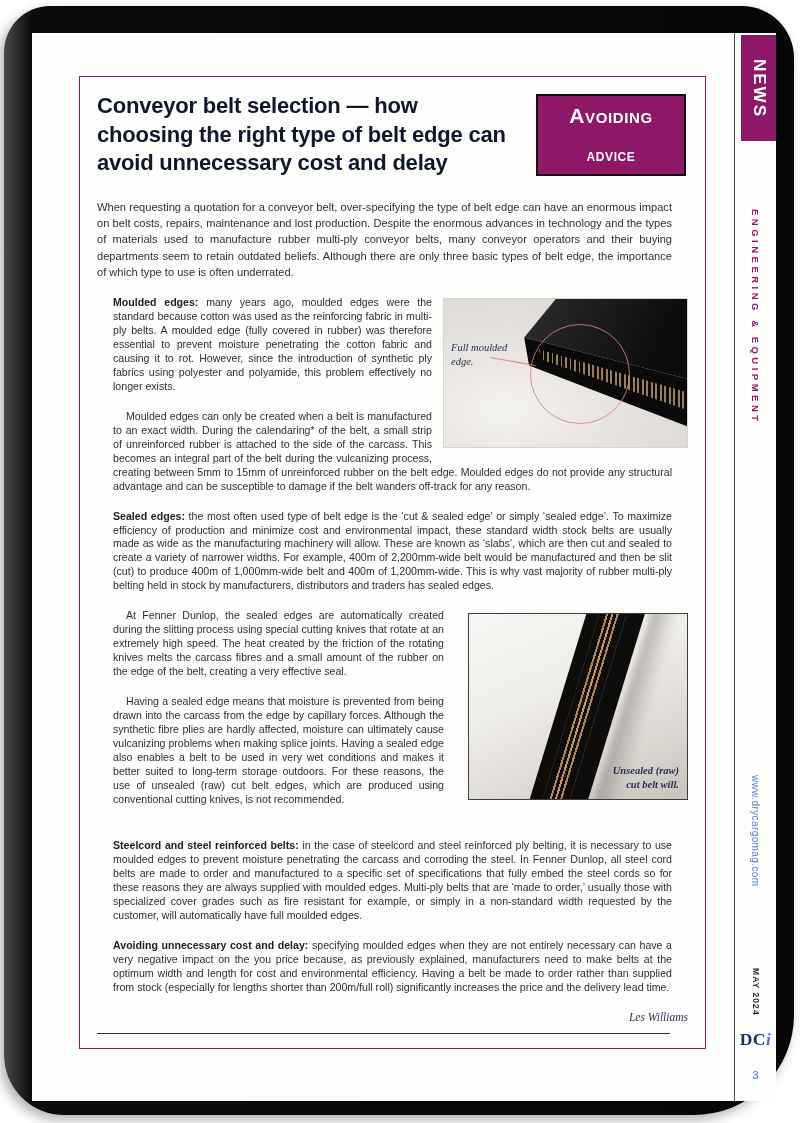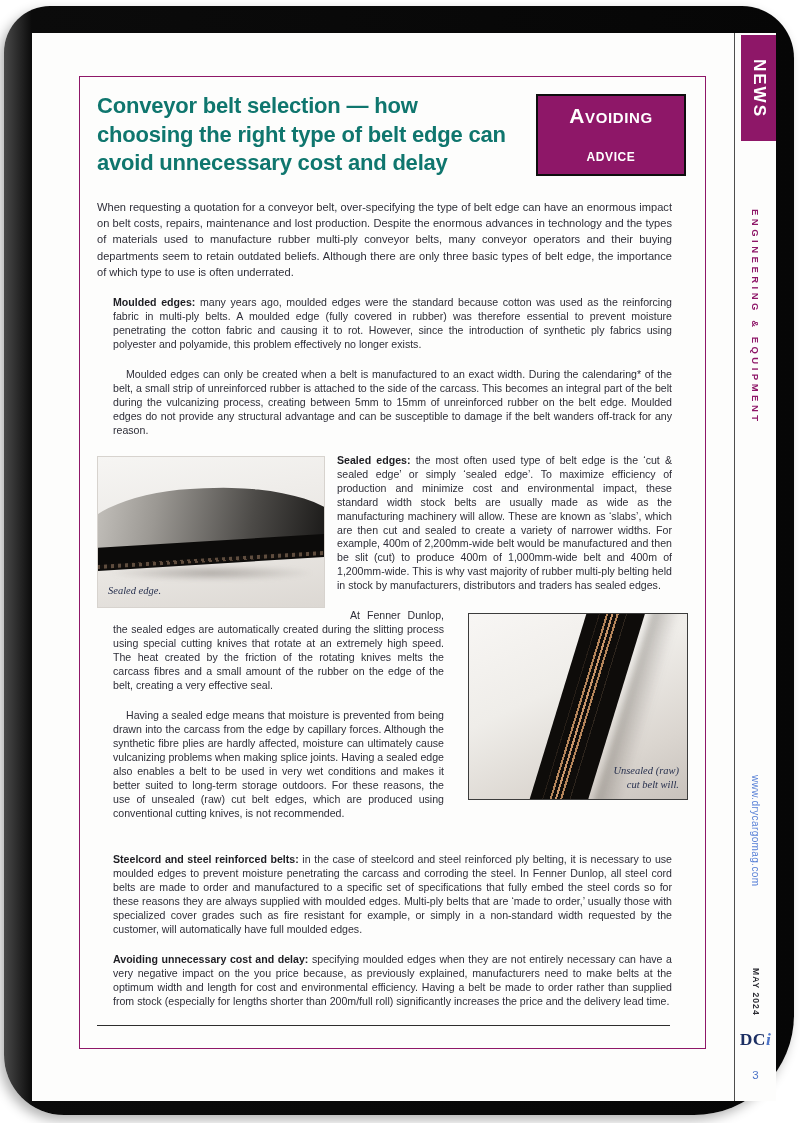--- a/index.html
+++ b/index.html
@@ -20,21 +20,21 @@
   }
   
   .article-box {
     position:absolute; left:47px; top:43px; width:627px; height:973px;
     box-sizing:border-box; border:1.6px solid #8e1768;
     padding:15px 17px 8px 17px; overflow:hidden;
   }
   .header { position:relative; min-height:95px; }
   .title {
     width:422px; font-size:22px; font-weight:bold; line-height:1.3;
-    color:#0f766e; letter-spacing:-0.2px;
+    color:#0f172a; letter-spacing:-0.2px;
   }
   .badge {
     position:absolute; right:2px; top:2px; width:146px; height:78px;
     background:#8e1768; border:2.5px solid #0e0e0e; color:#fff;
     display:flex; flex-direction:column; align-items:center; justify-content:center;
     font-variant:small-caps;
   }
   .badge .l1 { font-size:21px; font-weight:bold; letter-spacing:.6px; }
   .badge .l2 { font-size:17px; font-weight:bold; margin-top:18px; letter-spacing:.6px; }
   
@@ -79,21 +79,21 @@
   .f2-edge { position:absolute; left:-10%; width:120%; top:56%; height:15%;
              background:#0c0b0a; transform:rotate(-3.5deg); }
   .f2-stitch { position:absolute; left:0; right:0; bottom:2px; height:4px; opacity:.85;
                background:repeating-linear-gradient(90deg,#6d5847 0 3px,#15110e 3px 7px); }
   .f2-shadow { position:absolute; left:4%; width:92%; top:72%; height:11%;
                background:radial-gradient(ellipse at 50% 50%, rgba(110,104,99,.45), rgba(0,0,0,0) 70%);
                filter:blur(2px); }
   .fig2 .cap { left:10px; bottom:9px; }
   .fig3 { float:right; width:220px; height:187px; margin:4px 0 4px 24px;
           border:1.5px solid #3c3c3c;
-          background:linear-gradient(155deg,#f8f6f4 0%,#efede9 40%,#dbd6d0 75%,#c8c2bc 100%); }
+          background:linear-gradient(155deg,#f8f6f4 0%,#efede9 40%,#dbd6d0 75%,#c8c2bc 100%);font-weight:bold; }
   .f3-shadow { position:absolute; width:28px; height:280px; left:152px; top:-40px;
                transform:rotate(17deg); filter:blur(3px);
                background:linear-gradient(90deg, rgba(88,82,76,.38), rgba(0,0,0,0)); }
   .f3-band { position:absolute; width:56px; height:280px; left:88px; top:-40px;
              transform:rotate(17deg);
              background:linear-gradient(90deg,
                #0e0c0a 0 12px, #261e17 12px 13px, #0e0c0a 13px 19px,
                #b5855a 19px 21px, #100d0b 21px 24px, #c79468 24px 26px,
                #100d0b 26px 29px, #b5855a 29px 31px, #0e0c0a 31px 38px,
                #2d251d 38px 39px, #0e0c0a 39px 56px); }
@@ -155,33 +155,33 @@
         <div class="badge">
           <div class="l1">Avoiding</div>
           <div class="l2">advice</div>
         </div>
       </div>
 
       <div class="copy">
         <p class="intro">When requesting a quotation for a conveyor belt, over-specifying the type of belt edge can have an enormous impact on belt costs, repairs, maintenance and lost production. Despite the enormous advances in technology and the types of materials used to manufacture rubber multi-ply conveyor belts, many conveyor operators and their buying departments seem to retain outdated beliefs. Although there are only three basic types of belt edge, the importance of which type to use is often underrated.</p>
 
         <div class="sec">
+          <div class="fig fig1">
+            <div class="f1-top"></div>
+            <div class="f1-front"></div>
+            <div class="f1-stitch"></div>
+            <div class="f1-circle"></div>
+            <div class="f1-line"></div>
+            <div class="cap">Full moulded edge.</div>
+          </div>
           <p><b class="lead">Moulded edges:</b> <span>many years ago, moulded edges were the standard because cotton was used as the reinforcing fabric in multi-ply belts. A moulded edge (fully covered in rubber) was therefore essential to prevent moisture penetrating the cotton fabric and causing it to rot. However, since the introduction of synthetic ply fabrics using polyester and polyamide, this problem effectively no longer exists.</span></p>
           <p class="ind">Moulded edges can only be created when a belt is manufactured to an exact width. During the calendaring* of the belt, a small strip of unreinforced rubber is attached to the side of the carcass. This becomes an integral part of the belt during the vulcanizing process, creating between 5mm to 15mm of unreinforced rubber on the belt edge. Moulded edges do not provide any structural advantage and can be susceptible to damage if the belt wanders off-track for any reason.</p>
         </div>
 
         <div class="sec">
-          <div class="fig fig2">
-            <div class="f2-top"></div>
-            <div class="f2-edge">
-              <div class="f2-stitch"></div>
-            </div>
-            <div class="f2-shadow"></div>
-            <div class="cap">Sealed edge.</div>
-          </div>
           <p><b class="lead">Sealed edges:</b> <span>the most often used type of belt edge is the ‘cut &amp; sealed edge’ or simply ‘sealed edge’. To maximize efficiency of production and minimize cost and environmental impact, these standard width stock belts are usually made as wide as the manufacturing machinery will allow. These are known as ‘slabs’, which are then cut and sealed to create a variety of narrower widths. For example, 400m of 2,200mm-wide belt would be manufactured and then be slit (cut) to produce 400m of 1,000mm-wide belt and 400m of 1,200mm-wide. This is why vast majority of rubber multi-ply belting held in stock by manufacturers, distributors and traders has sealed edges.</span></p>
           <div class="fig fig3">
             <div class="f3-shadow"></div>
             <div class="f3-band"></div>
             <div class="cap">
               <div>Unsealed (raw)</div>
               <div>cut belt will.</div>
             </div>
           </div>
           <p class="ind">At Fenner Dunlop, the sealed edges are automatically created during the slitting process using special cutting knives that rotate at an extremely high speed. The heat created by the friction of the rotating knives melts the carcass fibres and a small amount of the rubber on the edge of the belt, creating a very effective seal.</p>
@@ -190,19 +190,20 @@
         </div>
 
         <div class="sec">
           <p><b class="lead">Steelcord and steel reinforced belts:</b> <span>in the case of steelcord and steel reinforced ply belting, it is necessary to use moulded edges to prevent moisture penetrating the carcass and corroding the steel. In Fenner Dunlop, all steel cord belts are made to order and manufactured to a specific set of specifications that fully embed the steel cords so for these reasons they are always supplied with moulded edges. Multi-ply belts that are ‘made to order,’ usually those with specialized cover grades such as fire resistant for example, or simply in a non-standard width requested by the customer, will automatically have full moulded edges.</span></p>
         </div>
 
         <div class="sec">
           <p><b class="lead">Avoiding unnecessary cost and delay:</b> <span>specifying moulded edges when they are not entirely necessary can have a very negative impact on the you price because, as previously explained, manufacturers need to make belts at the optimum width and length for cost and environmental efficiency. Having a belt be made to order rather than supplied from stock (especially for lengths shorter than 200m/full roll) significantly increases the price and the delivery lead time.</span></p>
         </div>
 
+        <div class="byline">Les Williams</div>
 
         <div class="footrule"></div>
       </div>
     </div>
 
   </div>
 </div>
 
 </body></html>

